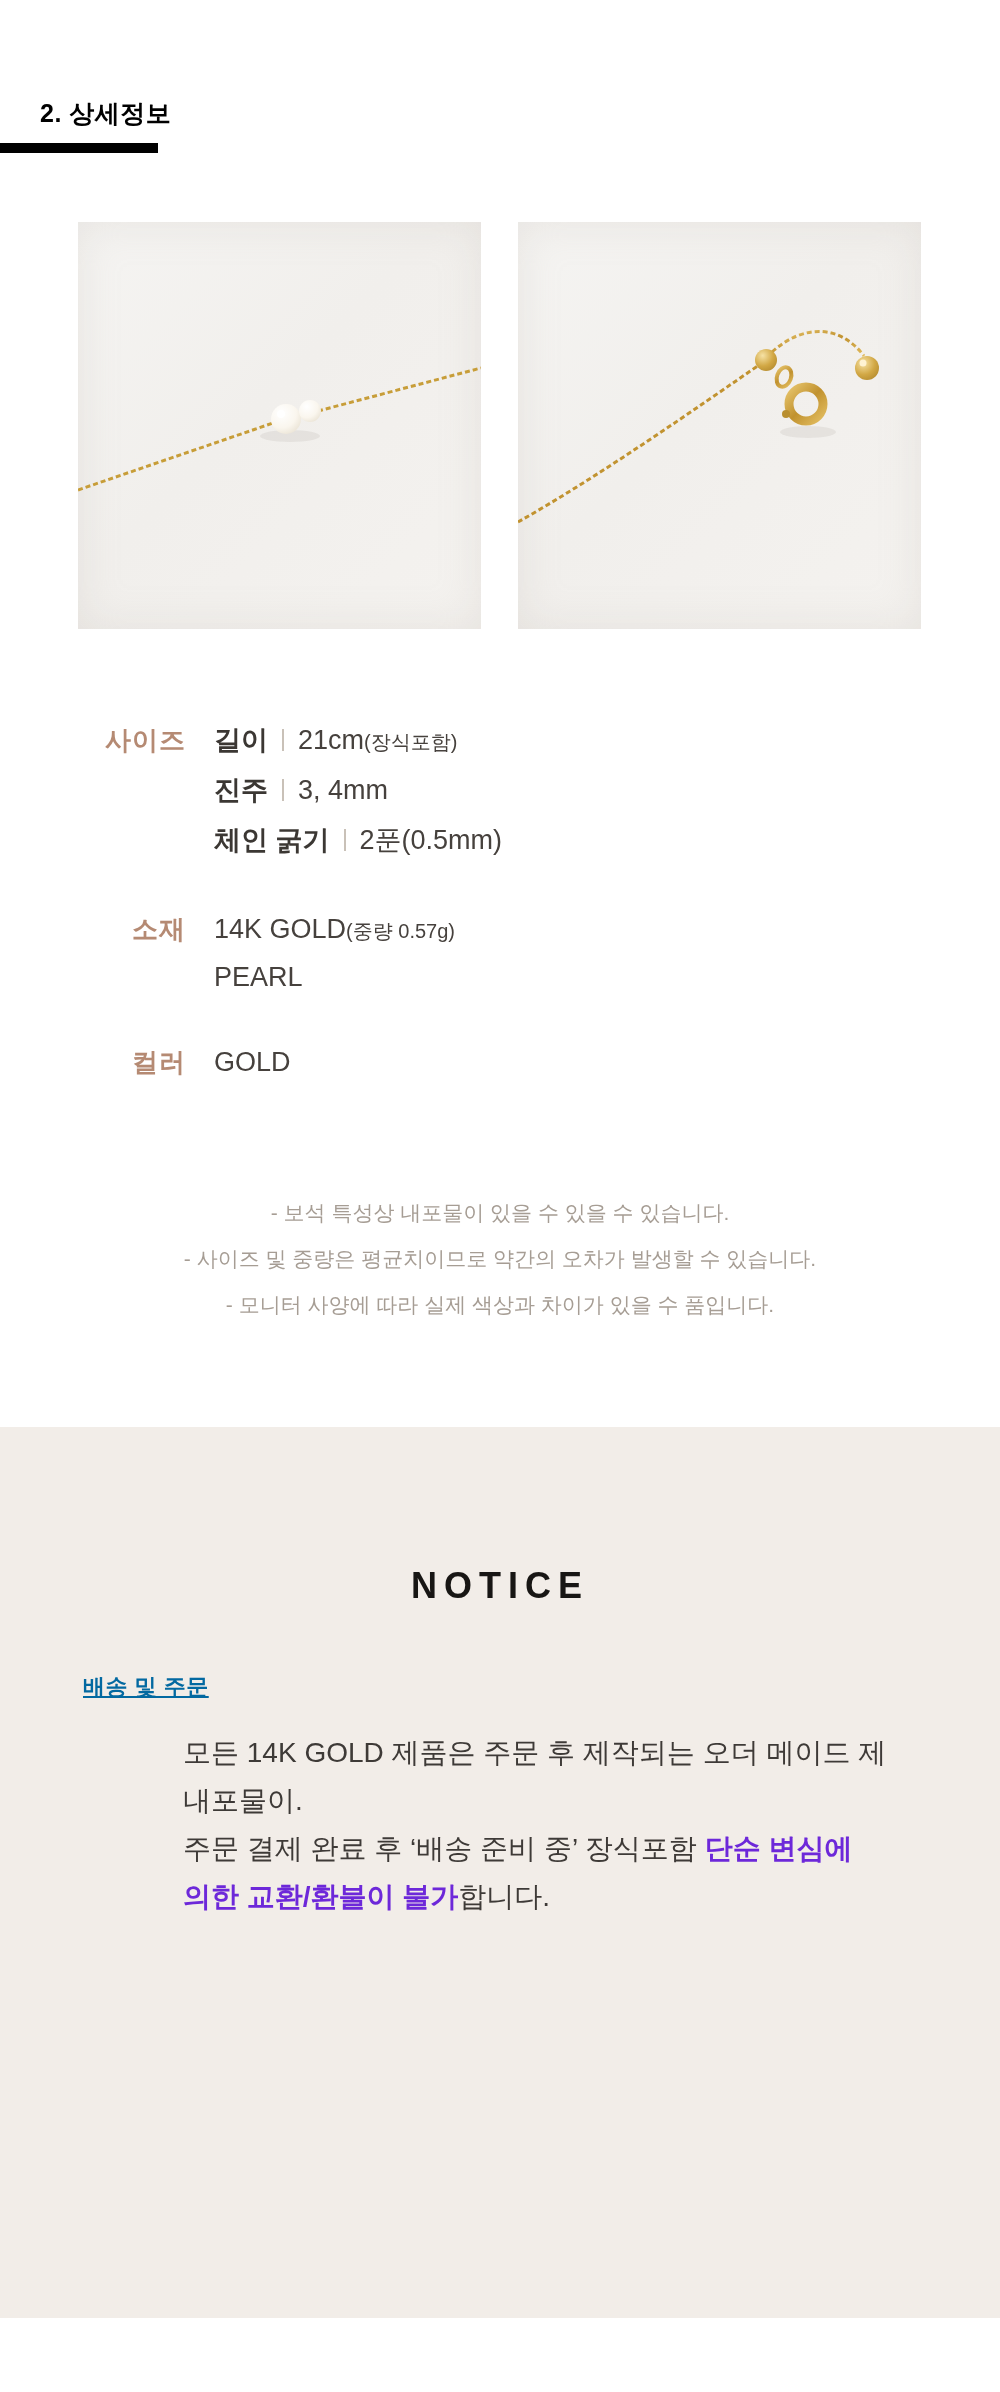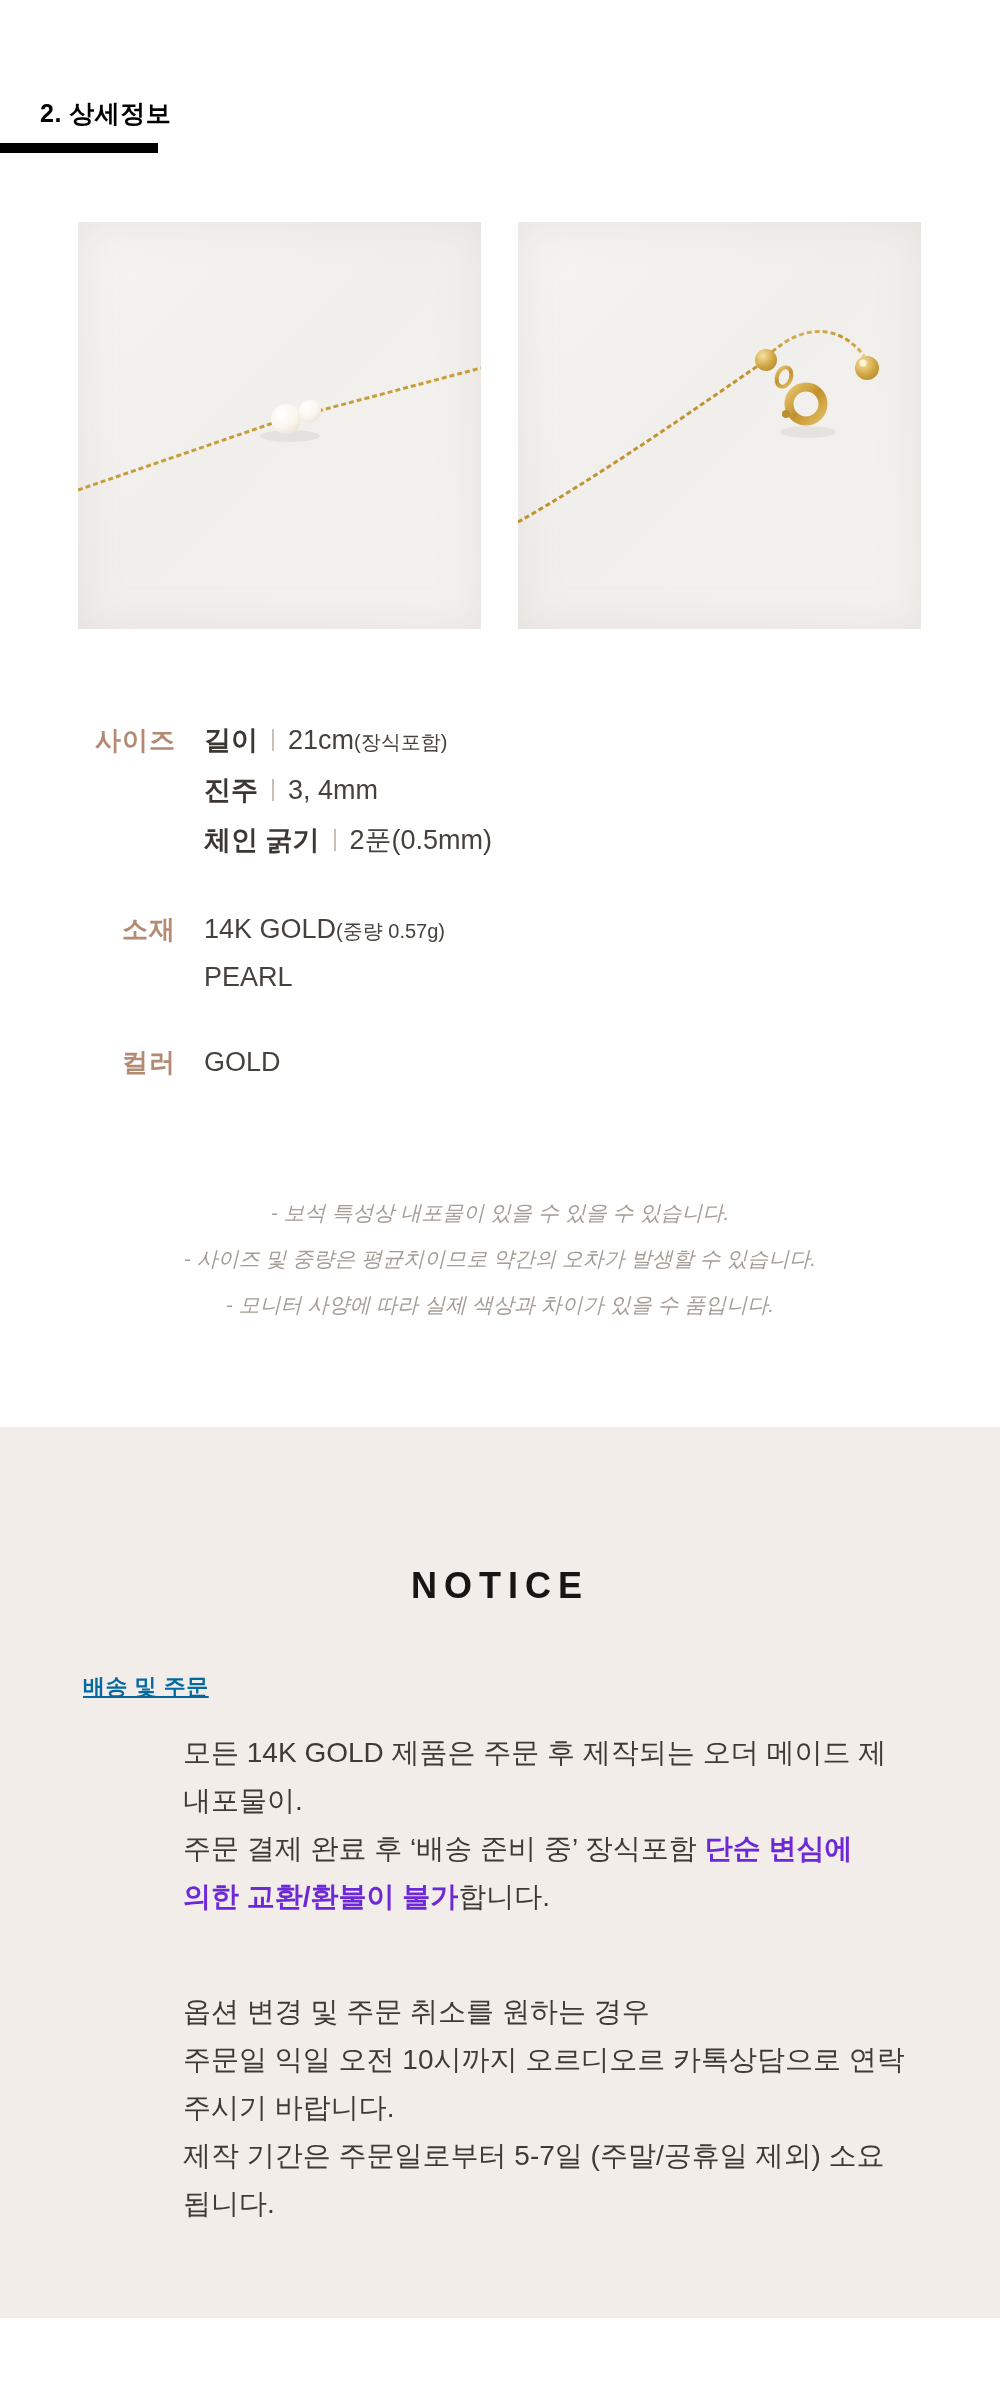--- a/index.html
+++ b/index.html
@@ -19,36 +19,36 @@
   
   .photo{
     position:absolute;top:222px;width:403px;height:407px;
     background:linear-gradient(135deg,#f5f4f2 0%,#f1efec 45%,#f4f2ef 100%);
     box-shadow:inset 0 0 40px rgba(190,185,175,0.25);
   }
   .photo-left{left:78px;}
   .photo-right{left:518px;}
   .photo svg{display:block;width:100%;height:100%;}
   
-  .spec-row{position:absolute;left:0;width:900px;white-space:nowrap;}
+  .spec-row{position:absolute;left:10px;width:900px;white-space:nowrap;}
   .spec-label{
     display:inline-block;width:176px;text-align:right;
     font-size:26px;font-weight:bold;color:#b58a73;letter-spacing:1px;
   }
   .spec-content{display:inline-block;margin-left:28px;font-size:27px;color:#46413d;}
   .spec-key{font-weight:bold;color:#3b3733;}
   .spec-sep{
     display:inline-block;width:2px;height:22px;background:#c9c1b8;
     margin:0 14px;vertical-align:-2px;
   }
   .spec-note{font-size:20px;color:#46413d;}
   
   .disclaimers{
     position:absolute;left:0;top:1190px;width:1000px;text-align:center;
-    font-size:21px;line-height:46px;color:#a69d94;font-style:italic;
+    font-size:21px;line-height:46px;color:#a69d94;
   }
   
   .notice-band{
     position:absolute;left:0;top:1427px;width:1000px;height:891px;
     background:#f2ede8;
   }
   .notice-title{
     position:absolute;left:0;top:1537px;width:1000px;text-align:center;
     font-size:36px;font-weight:bold;color:#181614;letter-spacing:7px;margin-top:28px;
   }
@@ -152,21 +152,14 @@
   <div class="notice-title">NOTICE</div>
   <div class="notice-section-title">배송 및 주문</div>
 
   <div class="notice-para notice-para-1">
     <span>모든 14K GOLD 제품은 주문 후 제작되는 오더 메이드 제</span><br>
     <span>내포물이.</span><br>
     <span>주문 결제 완료 후 ‘배송 준비 중’ 장식포함 </span><b>단순 변심에</b><br>
     <b>의한 교환/환불이 불가</b><span>합니다.</span>
   </div>
 
-  <div class="notice-para notice-para-2">
-    <span>옵션 변경 및 주문 취소를 원하는 경우</span><br>
-    <span>주문일 익일 오전 10시까지 오르디오르 카톡상담으로 연락</span><br>
-    <span>주시기 바랍니다.</span><br>
-    <span>제작 기간은 주문일로부터 5-7일 (주말/공휴일 제외) 소요</span><br>
-    <span>됩니다.</span>
-  </div>
 
 </div>
 
 </body></html>

